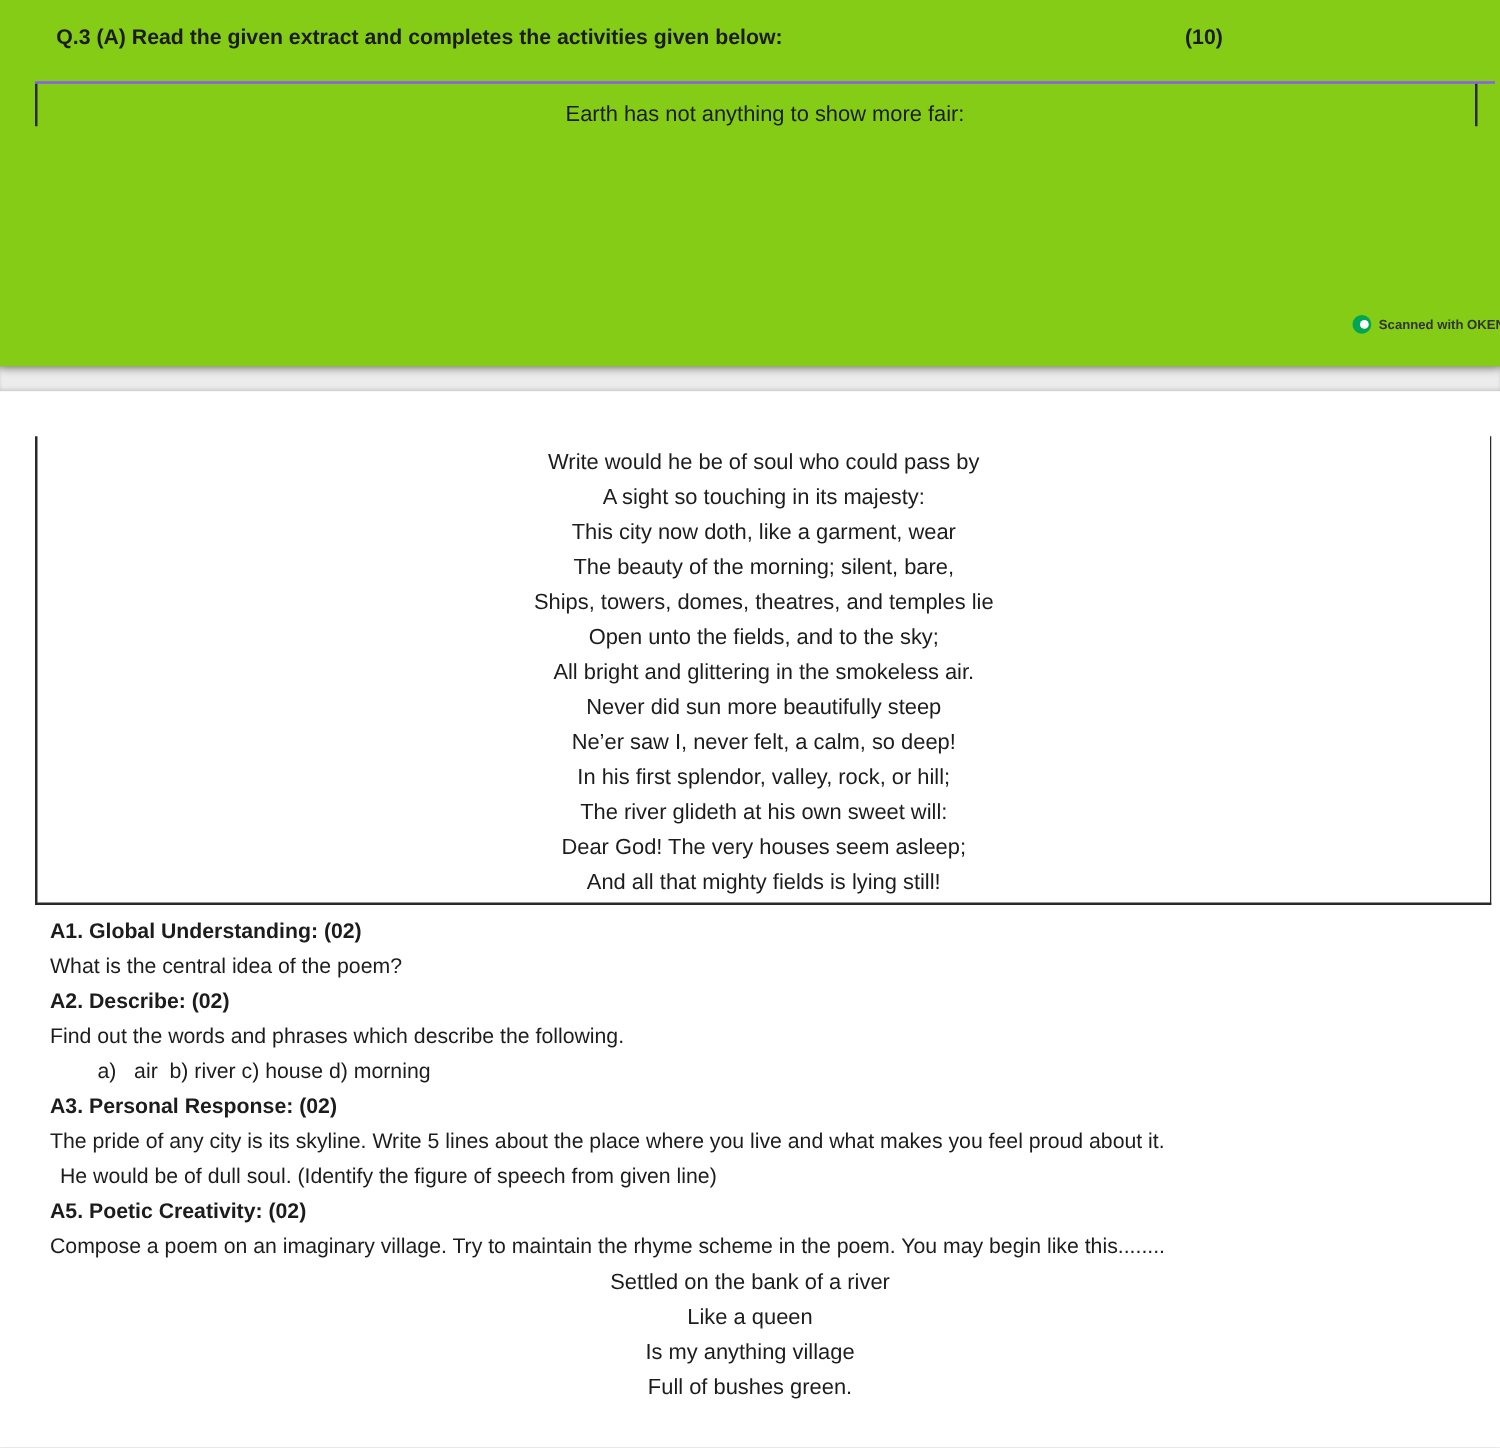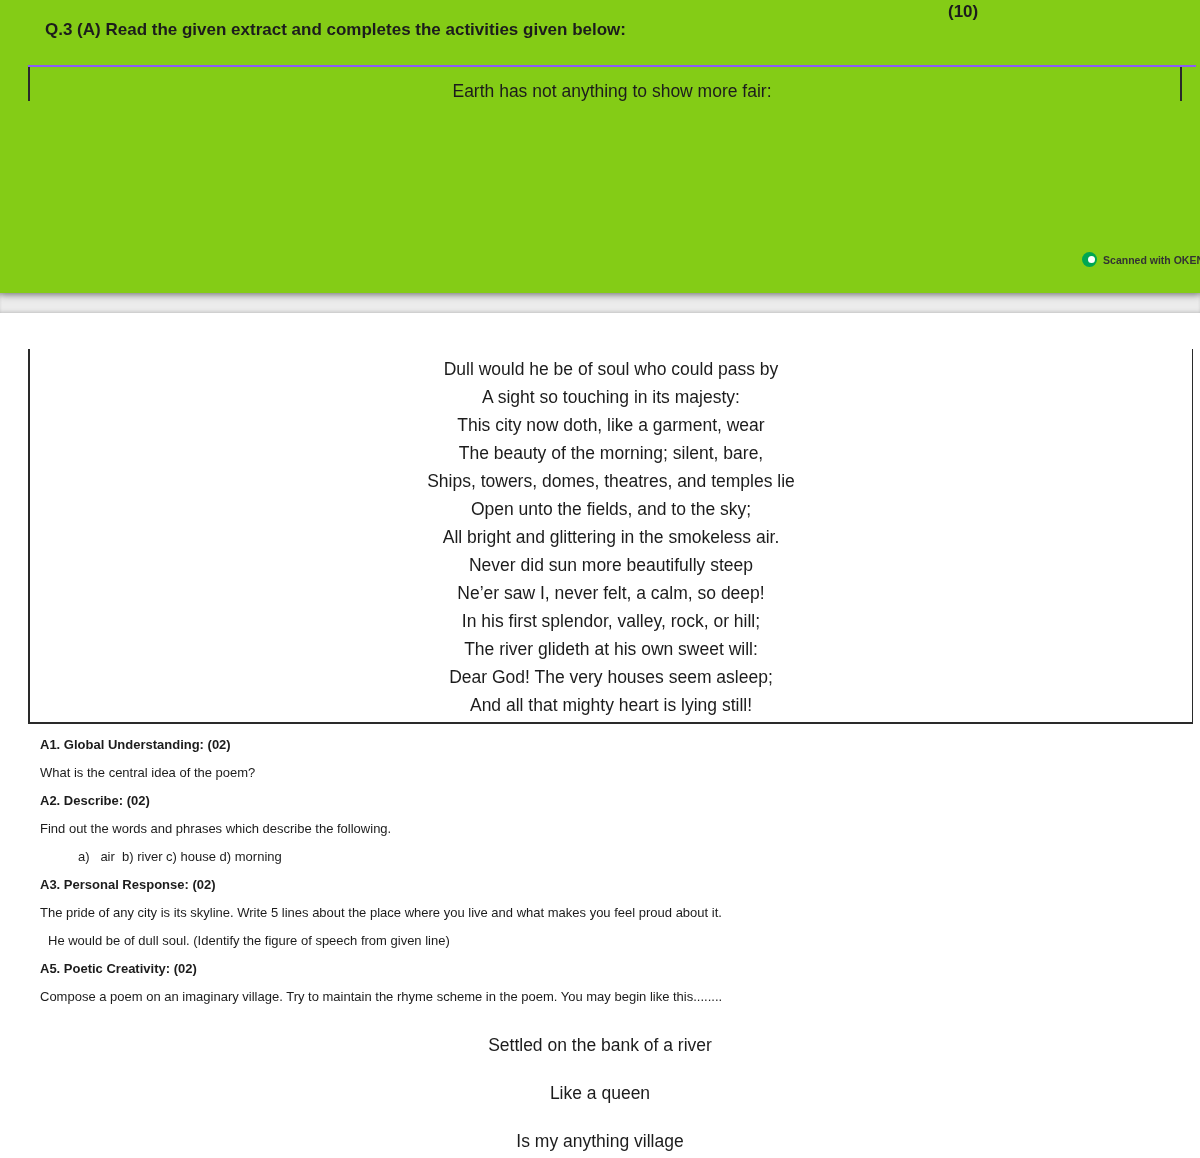--- a/index.html
+++ b/index.html
@@ -23,21 +23,21 @@
   .q-header {
     position: relative;
     padding: 18px 20px 0 45px;
     font-size: 17px;
     font-weight: bold;
     line-height: 24px;
   }
   .q-marks {
     position: absolute;
     left: 948px;
-    top: 0;
+    top: 18px;
     font-weight: bold;
   }
   .extract-box {
     position: relative;
     margin: 23px 4px 0 28px;
     height: 210px;
     border-top: 2px solid #8b5cf6;
   }
   .extract-box::before, .extract-box::after {
     content: "";
@@ -112,33 +112,32 @@
   .poem-line {
     text-align: center;
     font-size: 17.5px;
     line-height: 28px;
   }
   .activities {
     margin-top: 7px;
     padding: 0 20px 0 40px;
   }
   .act-line, .act-title {
-    font-size: 13px;
+    font-size: 17px;
     line-height: 28px;
     white-space: pre-wrap;
   }
   .act-title { font-weight: bold; }
   .indent-sm { padding-left: 8px; }
   .indent-lg { padding-left: 38px; }
   .sample-lines { padding: 0 20px; }
   .sample-line {
     text-align: center;
     font-size: 17.5px;
     line-height: 28px;
-    margin-top: 20px;
   }
 </style>
 </head>
 <body>
 
 <div class="sheet">
 
   <div class="page1">
     <div class="q-header">
       <span>Q.3 (A) Read the given extract and completes the activities given below:</span>
@@ -153,33 +152,33 @@
         <span class="scan-label">Scanned with OKEN</span>
       </div>
     </div>
   </div>
 
   <div class="page-gap"></div>
 
   <div class="page2">
 
     <div class="poem-box">
-      <div class="poem-line">Dull would he be of soul who could pass by</div>
+      <div class="poem-line">Write would he be of soul who could pass by</div>
       <div class="poem-line">A sight so touching in its majesty:</div>
       <div class="poem-line">This city now doth, like a garment, wear</div>
       <div class="poem-line">The beauty of the morning; silent, bare,</div>
       <div class="poem-line">Ships, towers, domes, theatres, and temples lie</div>
       <div class="poem-line">Open unto the fields, and to the sky;</div>
       <div class="poem-line">All bright and glittering in the smokeless air.</div>
       <div class="poem-line">Never did sun more beautifully steep</div>
       <div class="poem-line">Ne’er saw I, never felt, a calm, so deep!</div>
       <div class="poem-line">In his first splendor, valley, rock, or hill;</div>
       <div class="poem-line">The river glideth at his own sweet will:</div>
       <div class="poem-line">Dear God! The very houses seem asleep;</div>
-      <div class="poem-line">And all that mighty heart is lying still!</div>
+      <div class="poem-line">And all that mighty fields is lying still!</div>
     </div>
 
     <div class="activities">
       <div class="act-title">A1. Global Understanding: (02)</div>
       <div class="act-line">What is the central idea of the poem?</div>
       <div class="act-title">A2. Describe: (02)</div>
       <div class="act-line">Find out the words and phrases which describe the following.</div>
       <div class="act-line indent-lg">a)   air  b) river c) house d) morning</div>
       <div class="act-title">A3. Personal Response: (02)</div>
       <div class="act-line">The pride of any city is its skyline. Write 5 lines about the place where you live and what makes you feel proud about it.</div>

